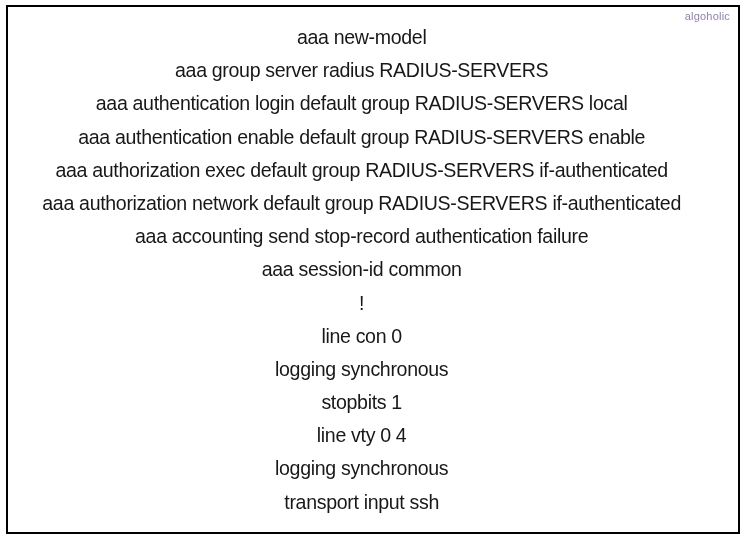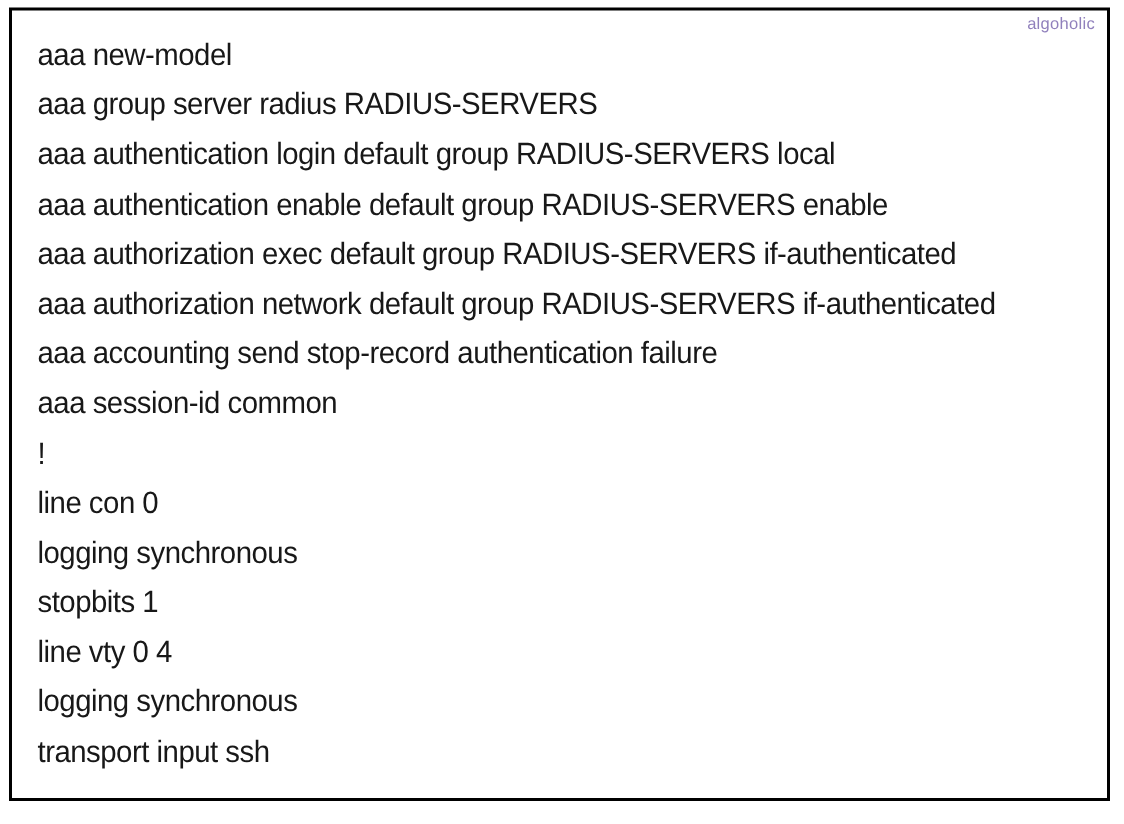--- a/index.html
+++ b/index.html
@@ -12,20 +12,21 @@
     height: 549px;
     overflow: hidden;
     font-family: "Liberation Sans", "DejaVu Sans", sans-serif;
   }
 
   .screenshot {
     position: relative;
     width: 749px;
     height: 549px;
     background: #ffffff;
+    text-align: center;
   }
 
   
   .config-box {
     position: absolute;
     left: 6px;
     top: 5px;
     width: 734px;
     height: 529px;
     box-sizing: border-box;

